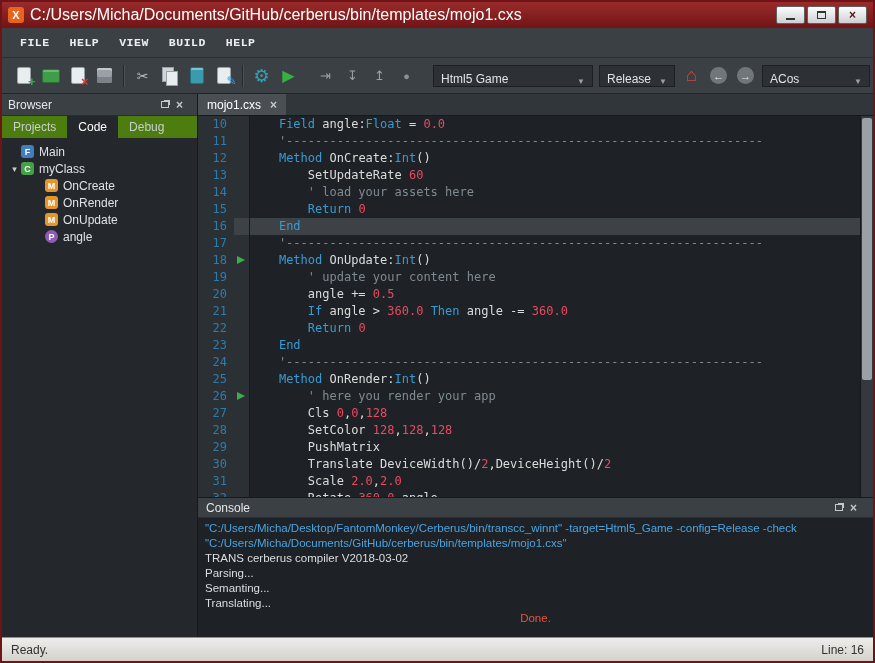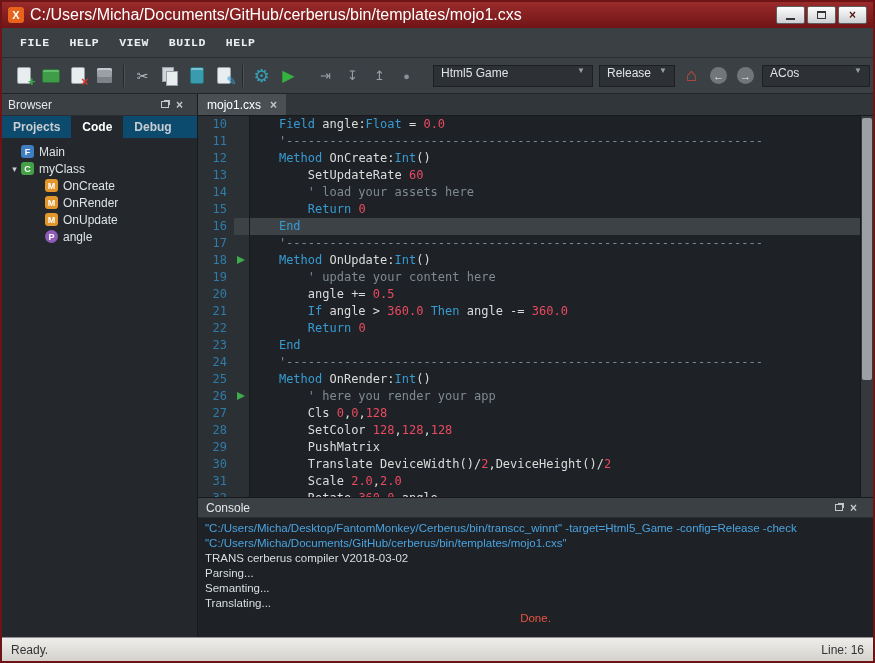--- a/index.html
+++ b/index.html
@@ -33,21 +33,21 @@
   
   .toolbar { height:36px; flex:none; background:#3b4045; display:flex; align-items:center;
              padding:0 8px; border-bottom:1px solid #222528; }
   .tb-btn { width:27px; height:27px; border:none; background:transparent; display:flex;
             align-items:center; justify-content:center; position:relative; flex:none; }
   .tb-ic { position:relative; display:flex; align-items:center; justify-content:center; }
   .tb-sep { width:1px; height:22px; background:#26292c; box-shadow:1px 0 0 #4d5156; margin:0 5px; flex:none; }
   .tb-gap { width:10px; flex:none; }
   .tb-spring { flex:1; }
   .tb-select { height:22px; background:#2d3135; border:1px solid #1d2023; display:flex;
-               align-items:flex-start; justify-content:space-between; padding:0 7px;
+               align-items:flex-end; justify-content:space-between; padding:0 7px;
                color:#e0e4e8; font-size:12px; margin:0 3px; flex:none; }
   .tb-select-arrow { font-size:8px; color:#9aa0a6; margin-left:6px; }
 
   .tb-ic.page-plus::before, .tb-ic.page-close::before, .tb-ic.page-pencil::before {
     content:""; display:block; width:12px; height:15px; background:#e8edf0;
     border:1px solid #98a1a8; border-radius:2px; }
   .tb-ic.page-plus::after { content:"+"; position:absolute; right:-5px; bottom:-5px;
     color:#2fae3f; font-weight:bold; font-size:13px; }
   .tb-ic.page-close::after { content:"×"; position:absolute; right:-4px; bottom:-5px;
     color:#d3382a; font-weight:bold; font-size:13px; }
@@ -78,21 +78,21 @@
   
   .main { flex:1; display:flex; min-height:0; }
 
   .left-panel { width:196px; flex:none; display:flex; flex-direction:column;
                 background:#24282c; border-right:1px solid #17191c; }
   .lp-header { height:22px; flex:none; background:#3b4045; display:flex; align-items:center;
                padding:0 6px; color:#e4e7ea; font-size:12px; border-bottom:1px solid #2a2d31; }
   .hdr-icons { margin-left:auto; display:flex; align-items:center; gap:7px; padding-right:8px; }
   .float-ic { width:8px; height:7px; border:1px solid #c3c8cd; box-shadow:2px -2px 0 -1px #c3c8cd; display:block; }
   .close-ic { color:#c3c8cd; font-size:12px; font-weight:bold; line-height:1; }
-  .lp-tabs { height:22px; flex:none; display:flex; background:#0c4a6e;font-weight:bold; }
+  .lp-tabs { height:22px; flex:none; display:flex; background:#4d7c0f; }
   .lp-tab { padding:0 11px; line-height:22px; font-size:12px; color:#c9ced3; }
   .lp-tab.active { background:#24282c; color:#ffffff; }
   .tree { flex:1; padding-top:5px; overflow:hidden; }
   .tree-item { height:17px; display:flex; align-items:center; }
   .tree-exp { width:13px; flex:none; color:#c8cdd2; font-size:9px; text-align:center; }
   .tree-badge { width:13px; height:13px; flex:none; border-radius:3px; color:#fff; font-size:9px;
                 font-weight:bold; display:flex; align-items:center; justify-content:center; }
   .tree-badge.round { border-radius:50%; }
   .tree-label { margin-left:5px; color:#dde2e6; font-size:12px; white-space:nowrap; }
 

